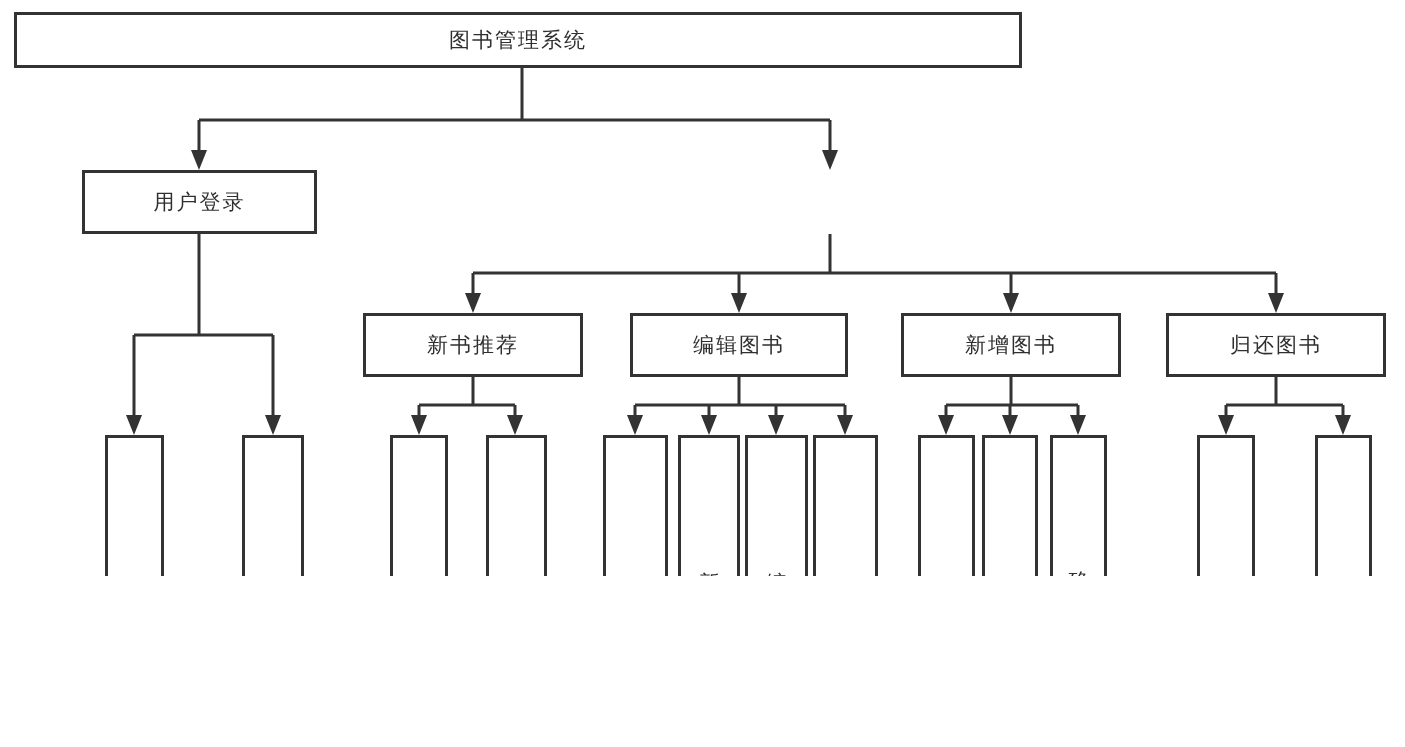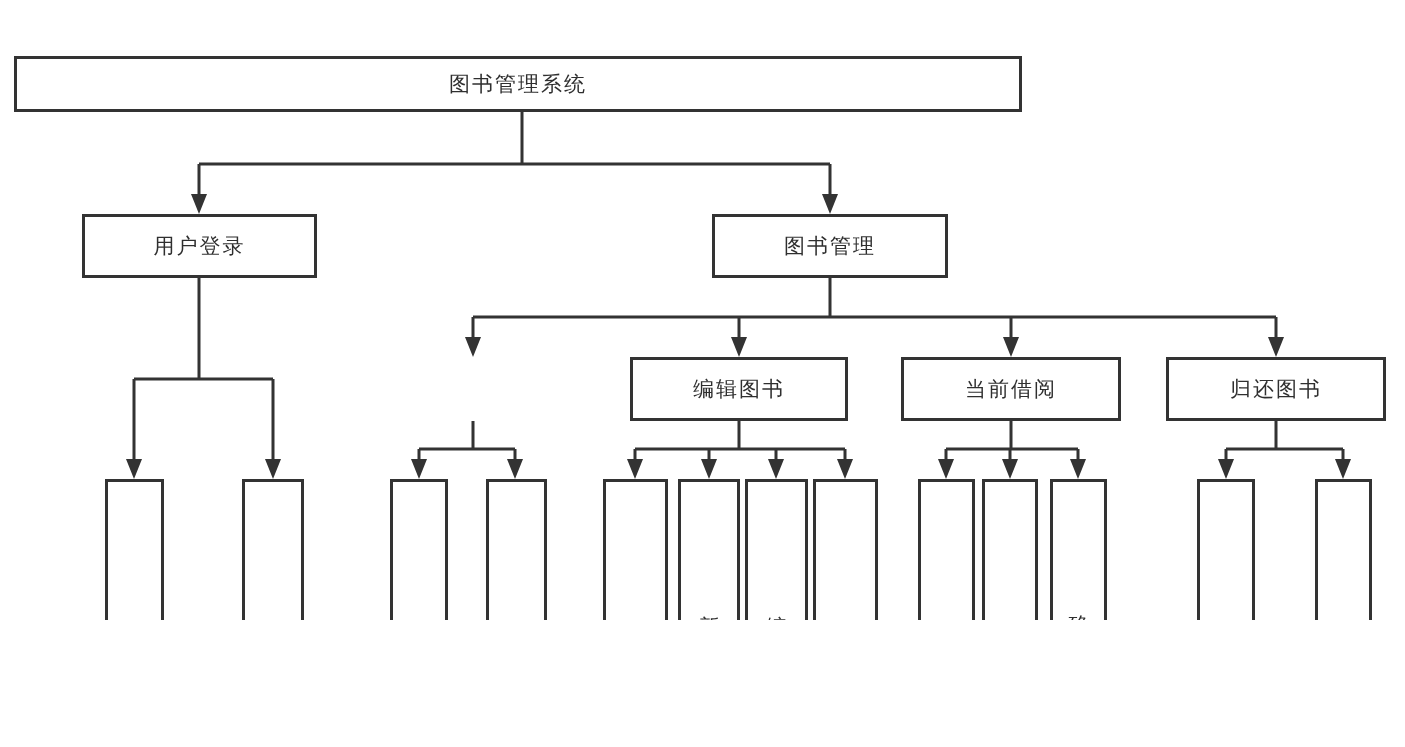--- a/index.html
+++ b/index.html
@@ -13,21 +13,20 @@
   body {
     background: var(--background);
     font-family: "Liberation Sans", sans-serif;
   }
   .canvas {
     position: relative;
     width: 1405px;
     height: 576px;
     background: var(--background);
     overflow: hidden;
-    margin-top: 44px;
   }
   .connectors {
     position: absolute;
     left: 0; top: 0;
     width: 1405px; height: 747px;
   }
   .connectors path {
     stroke: var(--line);
     stroke-width: 3;
     fill: none;
@@ -113,29 +112,29 @@
     <polygon points="1335,415 1351,415 1343,435"></polygon>
   </svg>
 
   <div class="box h" style="left:14px;top:12px;width:1008px;height:56px">
     <span>图书管理系统</span>
   </div>
 
   <div class="box h" style="left:82px;top:170px;width:235px;height:64px">
     <span>用户登录</span>
   </div>
-  <div class="box h" style="left:712px;top:170px;width:236px;height:64px">
-    <span>图书管理</span>
+
+  <div class="box h" style="left:363px;top:313px;width:220px;height:64px">
+    <span>新书推荐</span>
   </div>
-
   <div class="box h" style="left:630px;top:313px;width:218px;height:64px">
     <span>编辑图书</span>
   </div>
   <div class="box h" style="left:901px;top:313px;width:220px;height:64px">
-    <span>当前借阅</span>
+    <span>新增图书</span>
   </div>
   <div class="box h" style="left:1166px;top:313px;width:220px;height:64px">
     <span>归还图书</span>
   </div>
 
   <div class="box v" style="left:105px;width:59px">
     <span>用户登录</span>
   </div>
   <div class="box v" style="left:242px;width:62px">
     <span>注销登录</span>

